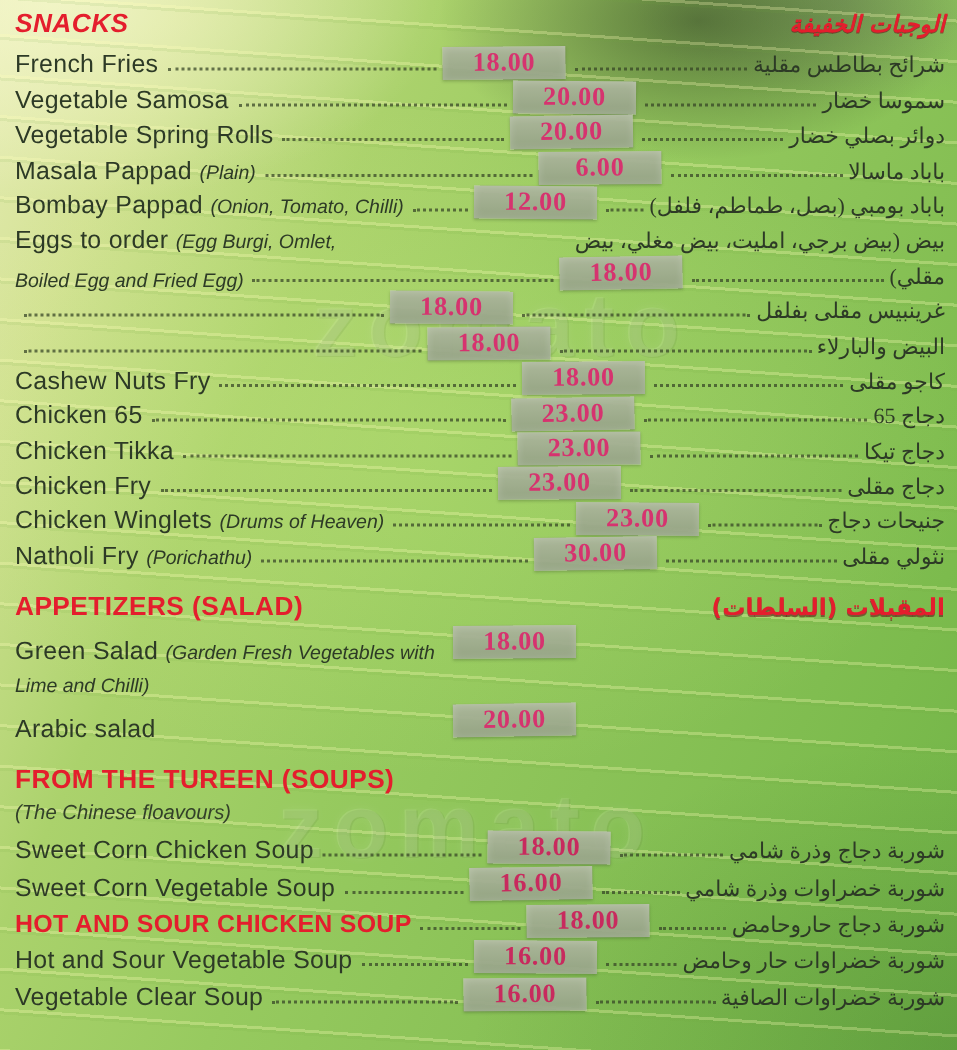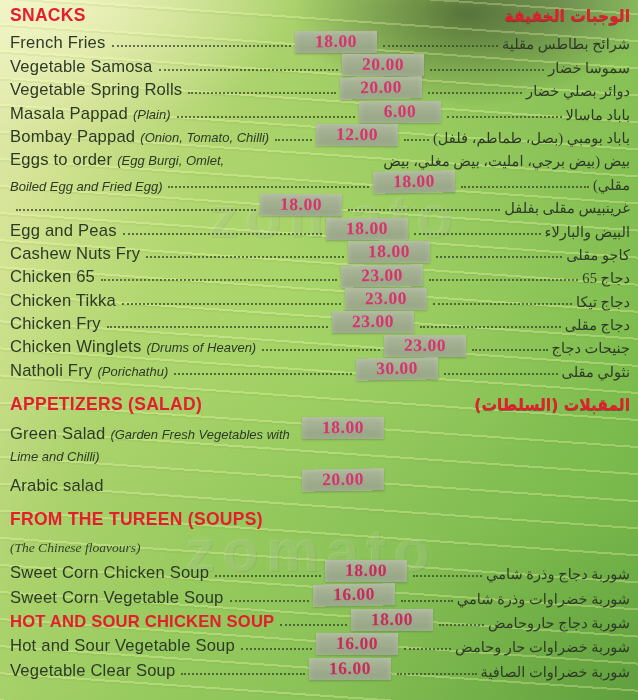--- a/index.html
+++ b/index.html
@@ -22,25 +22,25 @@
       rgba(110,165,60,.10) 15px 17px,
       rgba(255,255,175,0) 17px 27px);
   }
   .wm{position:absolute;z-index:0;font-weight:700;font-size:60px;letter-spacing:7px;
       color:rgba(235,245,205,.14);text-shadow:1px 1px 0 rgba(70,110,40,.12),0 0 8px rgba(255,255,255,.07);
       pointer-events:none;}
   .wm1{top:182px;left:208px;}
   .wm2{top:516px;left:185px;}
   .body{position:relative;z-index:1;padding:5px 8px 0 10px;}
   .sec-header{display:flex;justify-content:space-between;align-items:baseline;min-height:25px;margin-top:13px;}
-  .section:first-child .sec-header{margin-top:0;}
+  .section:first-child .sec-header{margin-top:0;font-style:italic;}
   .sec-title{color:#e41e2d;font-weight:700;font-size:17.5px;letter-spacing:.3px;white-space:nowrap;}
   .ar-title{font-family:"DejaVu Sans",sans-serif;direction:rtl;font-size:15.5px;
             text-shadow:0 1px 0 rgba(100,12,22,.55);}
-  .subtitle{font-style:italic;font-size:13.5px;color:#33402a;min-height:19px;margin-top:6px;font-family:Liberation Serif, serif;}
+  .subtitle{font-style:italic;font-size:13.5px;color:#33402a;min-height:19px;margin-top:0;}
   .row{display:flex;align-items:flex-end;min-height:23.4px;position:relative;}
   .sec-1 .row{min-height:25px;}
   .sec-2 .row{min-height:24.4px;}
   .enwrap{white-space:nowrap;}
   .en{font-size:16.6px;color:#2d3a26;letter-spacing:.2px;}
   .en.red{color:#e41e2d;font-weight:700;}
   .note{font-style:italic;font-size:13px;color:#2d3a26;margin-left:5px;}
   .note.l2{margin-left:0;}
   .dots{flex:1.6 1 12px;border-bottom:2px dotted rgba(52,66,38,.72);margin:0 4px 6px 6px;min-width:8px;}
   .dots.d2{flex:1 1 10px;}
@@ -119,21 +119,20 @@
           <span class="dots d2"></span>
           <span class="ar">مقلي)</span>
         </div>
         <div class="row">
           <span class="dots"></span>
           <span class="sticker"><span class="price">18.00</span></span>
           <span class="dots d2"></span>
           <span class="ar">غرينبيس مقلى بفلفل</span>
         </div>
         <div class="row">
-          <span class="enwrap"><span class="en">Egg and Peas</span></span>
           <span class="dots"></span>
           <span class="sticker"><span class="price">18.00</span></span>
           <span class="dots d2"></span>
           <span class="ar">البيض والبارلاء</span>
         </div>
         <div class="row">
           <span class="enwrap"><span class="en">Cashew Nuts Fry</span></span>
           <span class="dots"></span>
           <span class="sticker"><span class="price">18.00</span></span>
           <span class="dots d2"></span>

